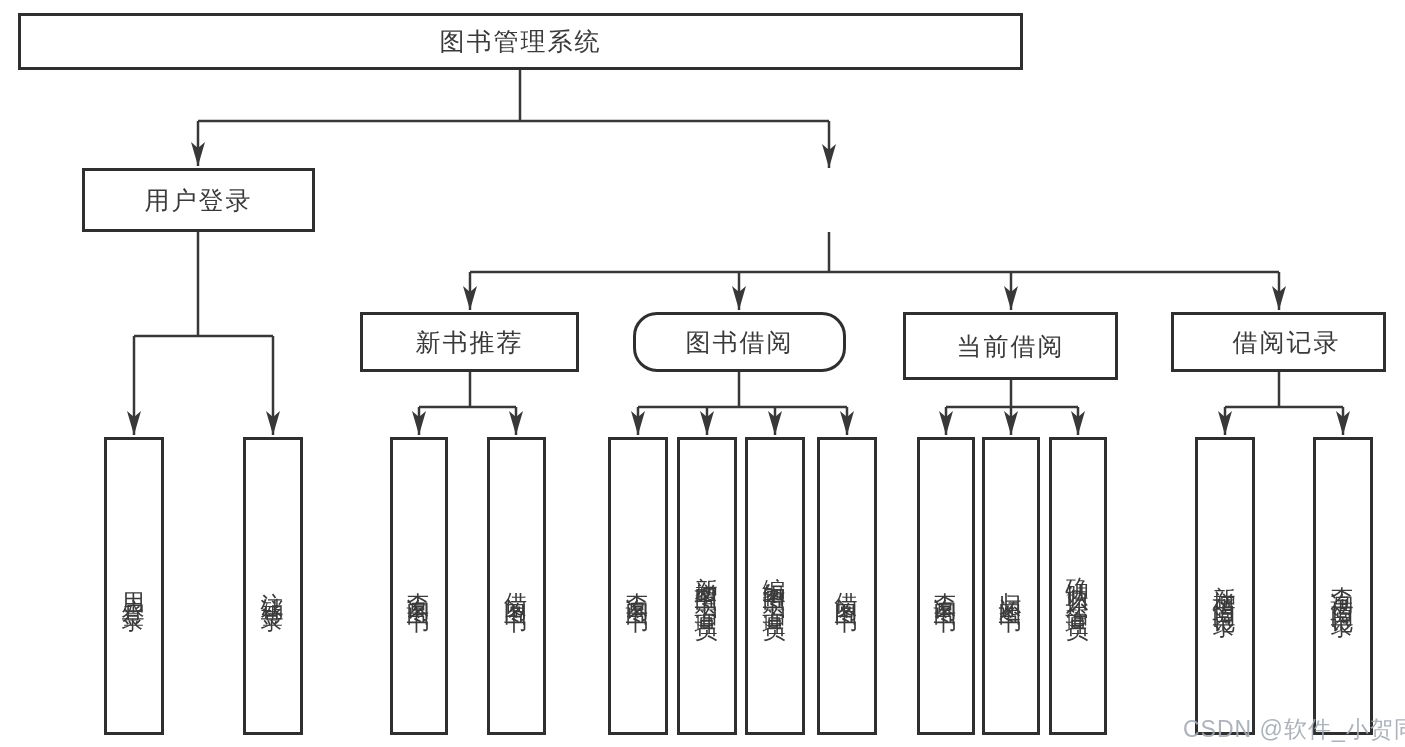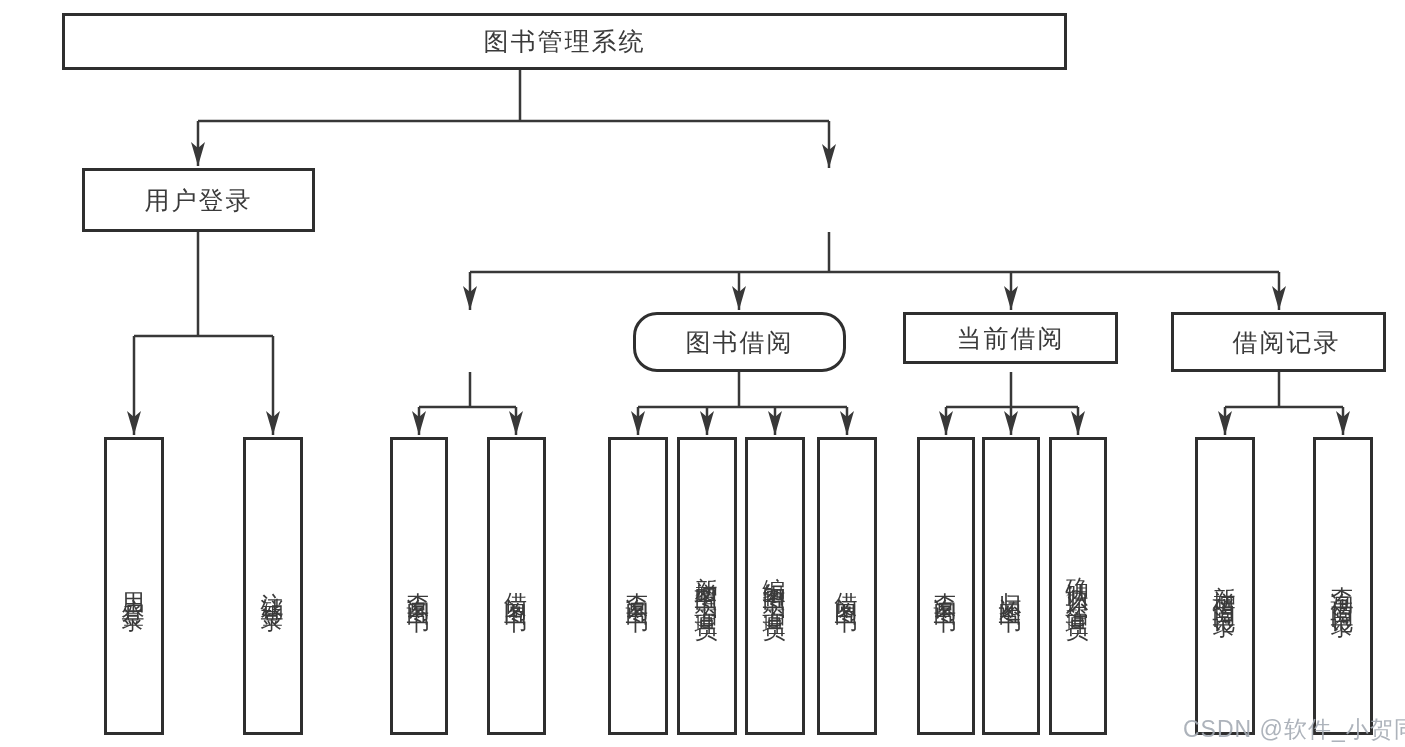--- a/index.html
+++ b/index.html
@@ -90,32 +90,35 @@
       <line x1="775" y1="407" x2="775" y2="435" marker-end="url(#arw)"></line>
       <line x1="847" y1="407" x2="847" y2="435" marker-end="url(#arw)"></line>
       <line x1="946" y1="407" x2="946" y2="435" marker-end="url(#arw)"></line>
       <line x1="1011" y1="407" x2="1011" y2="435" marker-end="url(#arw)"></line>
       <line x1="1078" y1="407" x2="1078" y2="435" marker-end="url(#arw)"></line>
       <line x1="1225" y1="407" x2="1225" y2="435" marker-end="url(#arw)"></line>
       <line x1="1343" y1="407" x2="1343" y2="435" marker-end="url(#arw)"></line>
     </g>
   </svg>
 
-  <div class="box" style="left:18px; top:13px; width:1005px; height:57px;margin-left:44px;">
+  <div class="box" style="left:18px; top:13px; width:1005px; height:57px;">
     <span class="h-label">图书管理系统</span>
   </div>
 
   <div class="box" style="left:82px; top:168px; width:233px; height:64px;">
     <span class="h-label">用户登录</span>
   </div>
 
+  <div class="box" style="left:360px; top:312px; width:219px; height:60px;">
+    <span class="h-label">新书推荐</span>
+  </div>
   <div class="box" style="left:633px; top:312px; width:213px; height:60px;border-radius:24px;">
     <span class="h-label">图书借阅</span>
   </div>
-  <div class="box" style="left:903px; top:312px; width:215px; height:52px;align-items:center;">
+  <div class="box" style="left:903px; top:312px; width:215px; height:68px;align-items:center;">
     <span class="h-label">当前借阅</span>
   </div>
   <div class="box" style="left:1171px; top:312px; width:215px; height:60px;padding-left:16px;">
     <span class="h-label">借阅记录</span>
   </div>
 
   <div class="box leaf" style="left:104px; top:437px; width:60px; height:298px;">
     <span>用户登录</span>
   </div>
   <div class="box leaf" style="left:243px; top:437px; width:60px; height:298px;">

